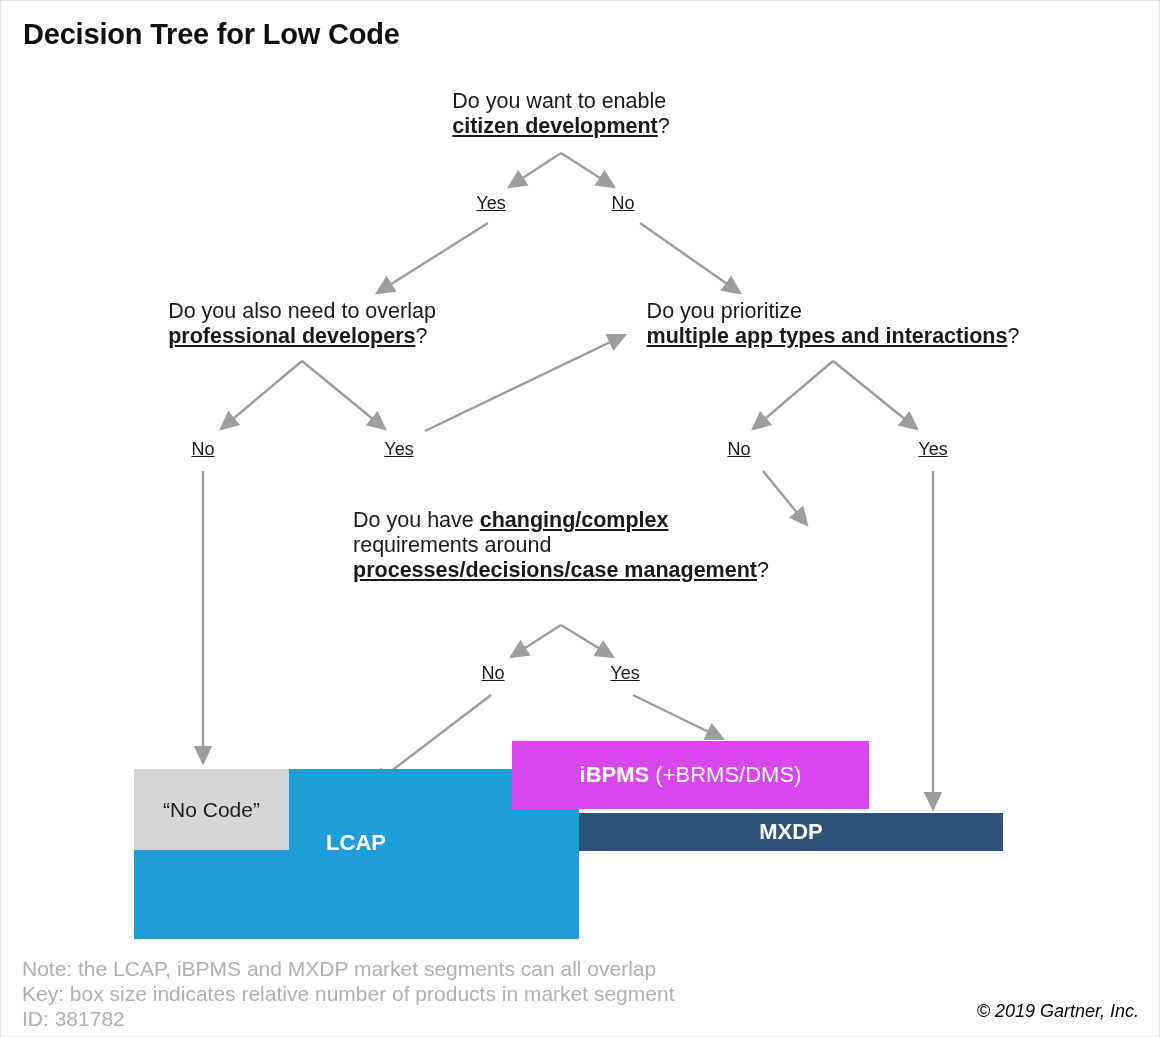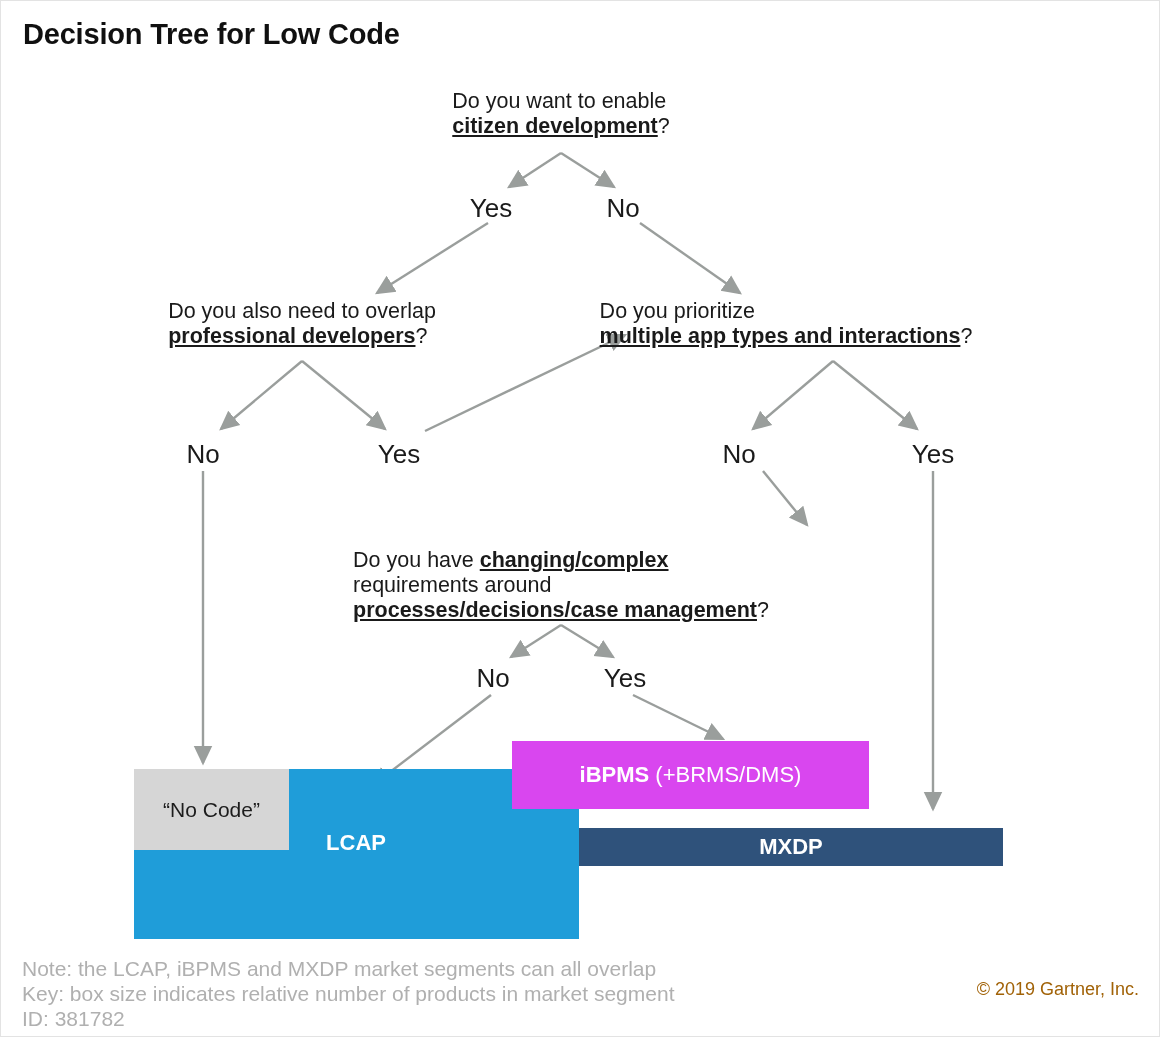--- a/index.html
+++ b/index.html
@@ -43,24 +43,25 @@
     font-size: 21.5px;
     line-height: 25px;
     white-space: nowrap;
   }
   .q-node b {
     font-weight: bold;
     text-decoration: underline;
   }
   .branch-label {
     position: absolute;
-    font-size: 26px;
+    font-size: 18px;
     color: #1a1a1a;
     white-space: nowrap;
     text-align: center;
+    text-decoration: underline;
   }
   .seg-box {
     position: absolute;
     box-sizing: border-box;
     display: flex;
     align-items: center;
     justify-content: center;
   }
   .seg-label {
     font-size: 21px;
@@ -112,43 +113,43 @@
     top: 50%;
     transform: translate(-50%, -50%);
   }
   #box-mxdp {
     background: #2f527b;
     left: 578px;
     top: 812px;
     width: 424px;
     height: 38px;
     z-index: 5;
-    margin-top: 15px;
   }
   #box-mxdp .seg-label {
     color: #ffffff;
     font-weight: bold;
     font-size: 22px;
   }
   #footnotes {
     position: absolute;
     left: 21px;
     top: 955px;
     color: #b0b0b0;
     font-size: 21px;
     line-height: 25px;
   }
   #footnotes div { white-space: nowrap; }
   #copyright {
     position: absolute;
     right: 20px;
-    top: 978px;
-    color: #a16207;
+    top: 1000px;
+    color: #000000;
     font-size: 18px;
     white-space: nowrap;
+    font-style: italic;
   }
 </style>
 </head>
 <body>
 
 <div id="page">
 
   <div id="title">Decision Tree for Low Code</div>
 
   <svg id="canvas" viewBox="0 0 1160 1037" xmlns="http://www.w3.org/2000/svg">
@@ -183,31 +184,31 @@
   </div>
 
   <div class="branch-label" style="left:490px; top:192px; transform:translateX(-50%);">Yes</div>
   <div class="branch-label" style="left:622px; top:192px; transform:translateX(-50%);">No</div>
 
   <div class="q-node" style="left:301px; top:298px; transform:translateX(-50%);">
     <div>Do you also need to overlap</div>
     <div><b>professional developers</b><span>?</span></div>
   </div>
 
-  <div class="q-node" style="left:785px; top:298px; transform:translateX(-50%);">
+  <div class="q-node" style="left:832px; top:298px; transform:translateX(-50%);">
     <div>Do you prioritize</div>
     <div><b>multiple app types and interactions</b><span>?</span></div>
   </div>
 
   <div class="branch-label" style="left:202px; top:438px; transform:translateX(-50%);">No</div>
   <div class="branch-label" style="left:398px; top:438px; transform:translateX(-50%);">Yes</div>
   <div class="branch-label" style="left:738px; top:438px; transform:translateX(-50%);">No</div>
   <div class="branch-label" style="left:932px; top:438px; transform:translateX(-50%);">Yes</div>
 
-  <div class="q-node" style="left:560px; top:547px; transform:translateX(-50%);">
+  <div class="q-node" style="left:560px; top:507px; transform:translateX(-50%);">
     <div><span>Do you have </span><b>changing/complex</b></div>
     <div>requirements around</div>
     <div><b>processes/decisions/case management</b><span>?</span></div>
   </div>
 
   <div class="branch-label" style="left:492px; top:662px; transform:translateX(-50%);">No</div>
   <div class="branch-label" style="left:624px; top:662px; transform:translateX(-50%);">Yes</div>
 
   <div class="seg-box" id="box-lcap">
     <span class="seg-label">LCAP</span>

